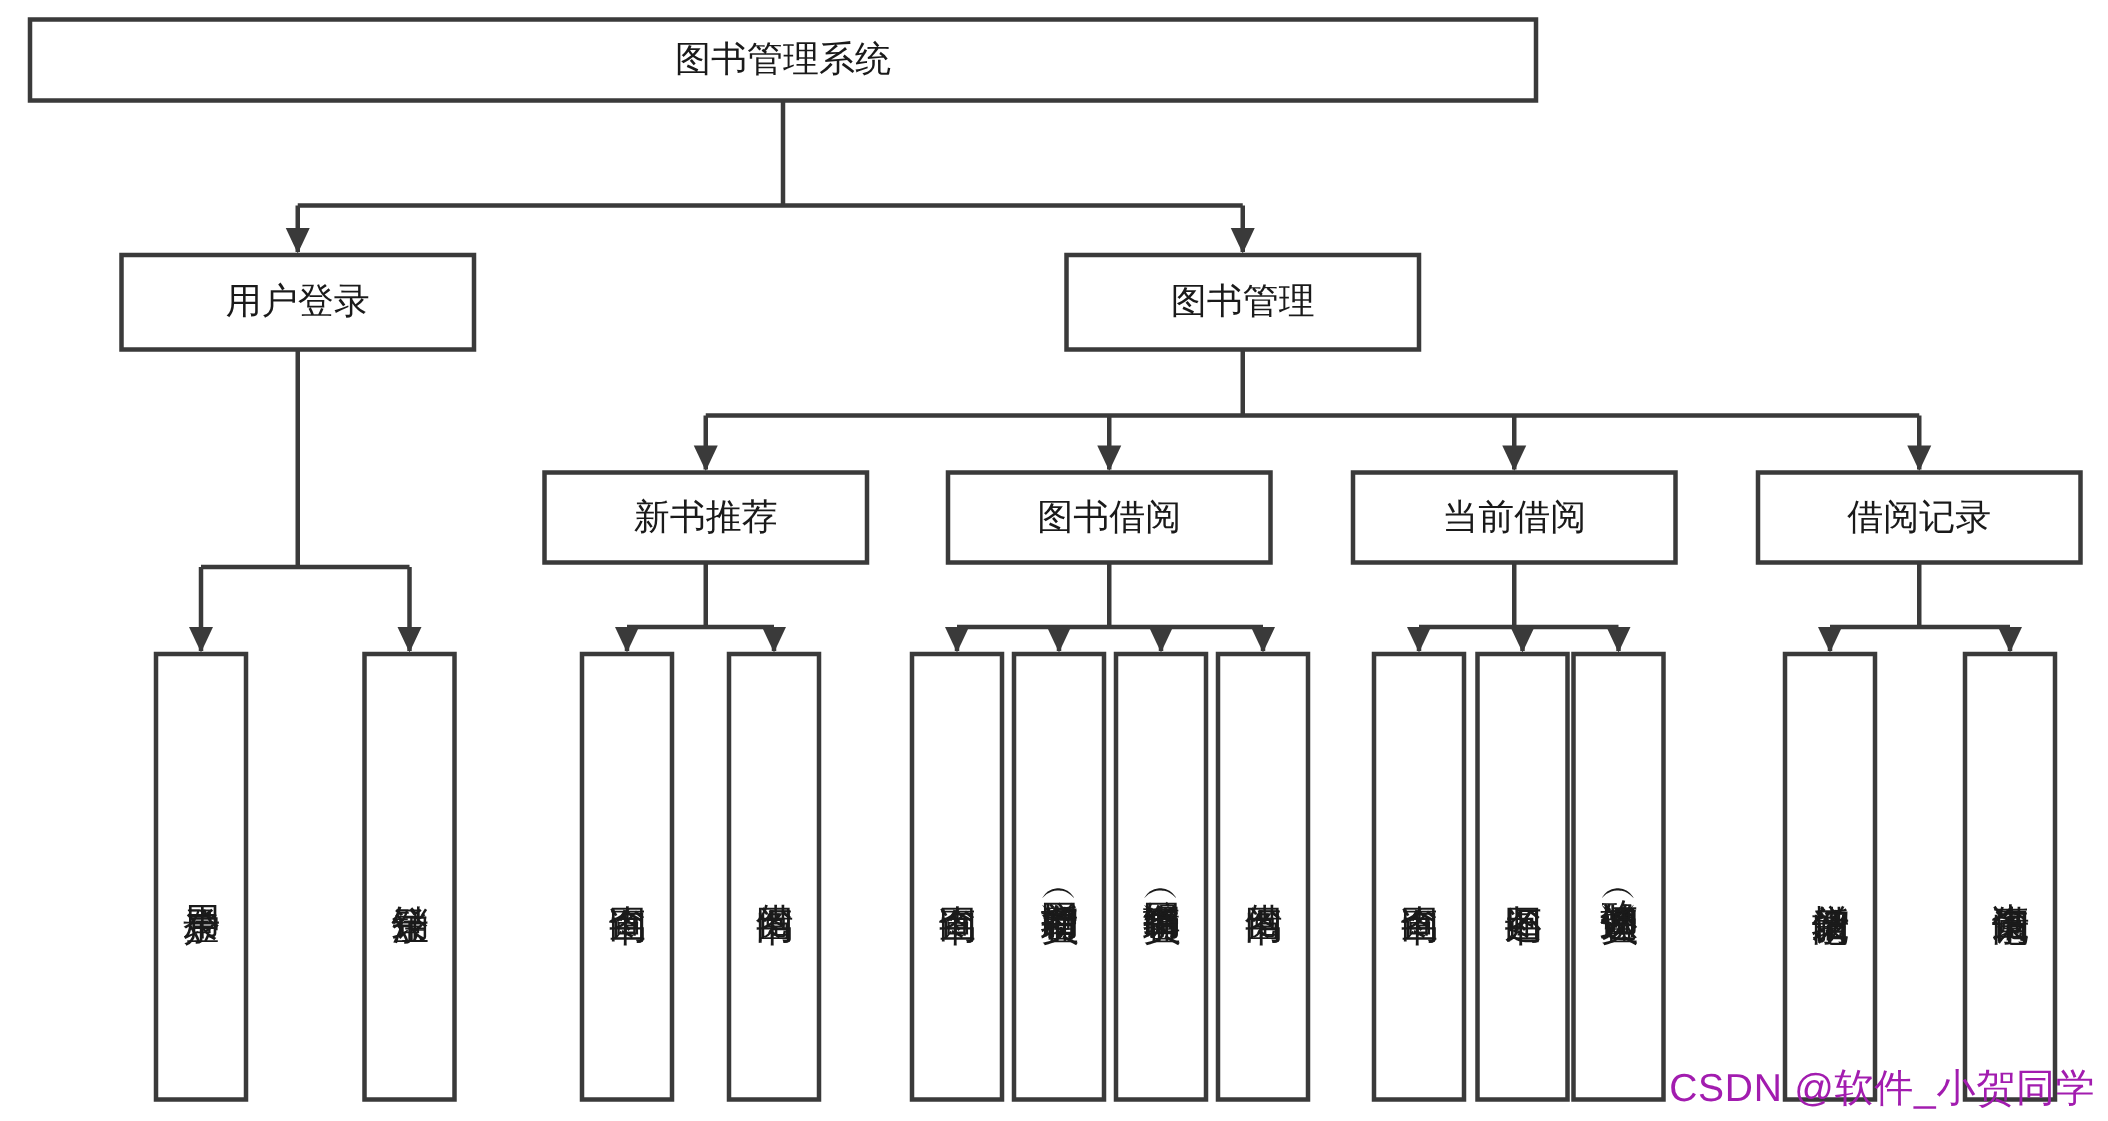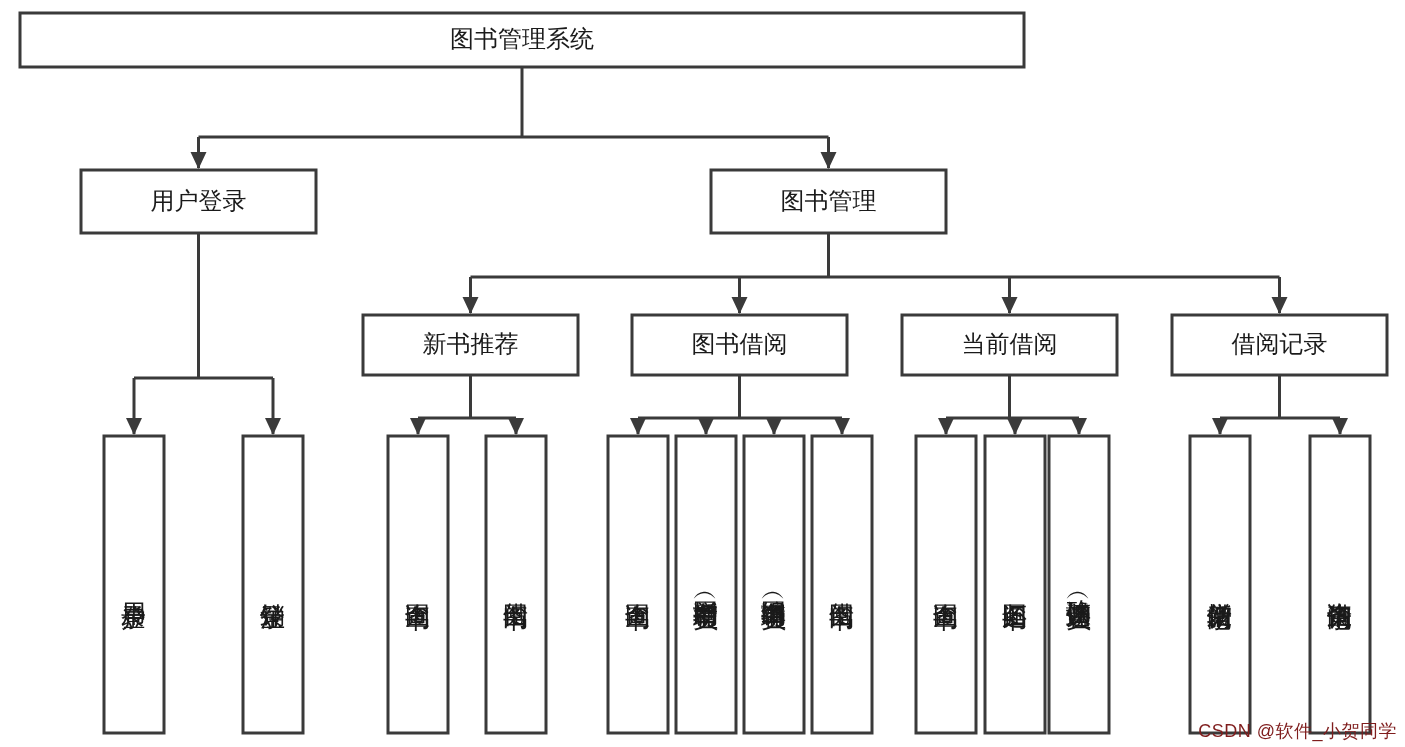--- a/index.html
+++ b/index.html
@@ -60,22 +60,22 @@
     color: #1a1a1a;
     letter-spacing: 1px;
     white-space: nowrap;
     pointer-events: none;
   }
   .watermark {
     position: absolute;
     right: 8px;
     bottom: 4px;
     font-family: "Liberation Sans", "DejaVu Sans", sans-serif;
-    font-size: 18px;
-    color: #7f1d1d;
+    font-size: 26px;
+    color: #a21caf;
     letter-spacing: 0.5px;
     user-select: none;
   }
 </style>
 </head>
 <body>
 
 <div id="diagram-root">
 
   <svg class="diagram-canvas" viewBox="0 0 1405 747">

